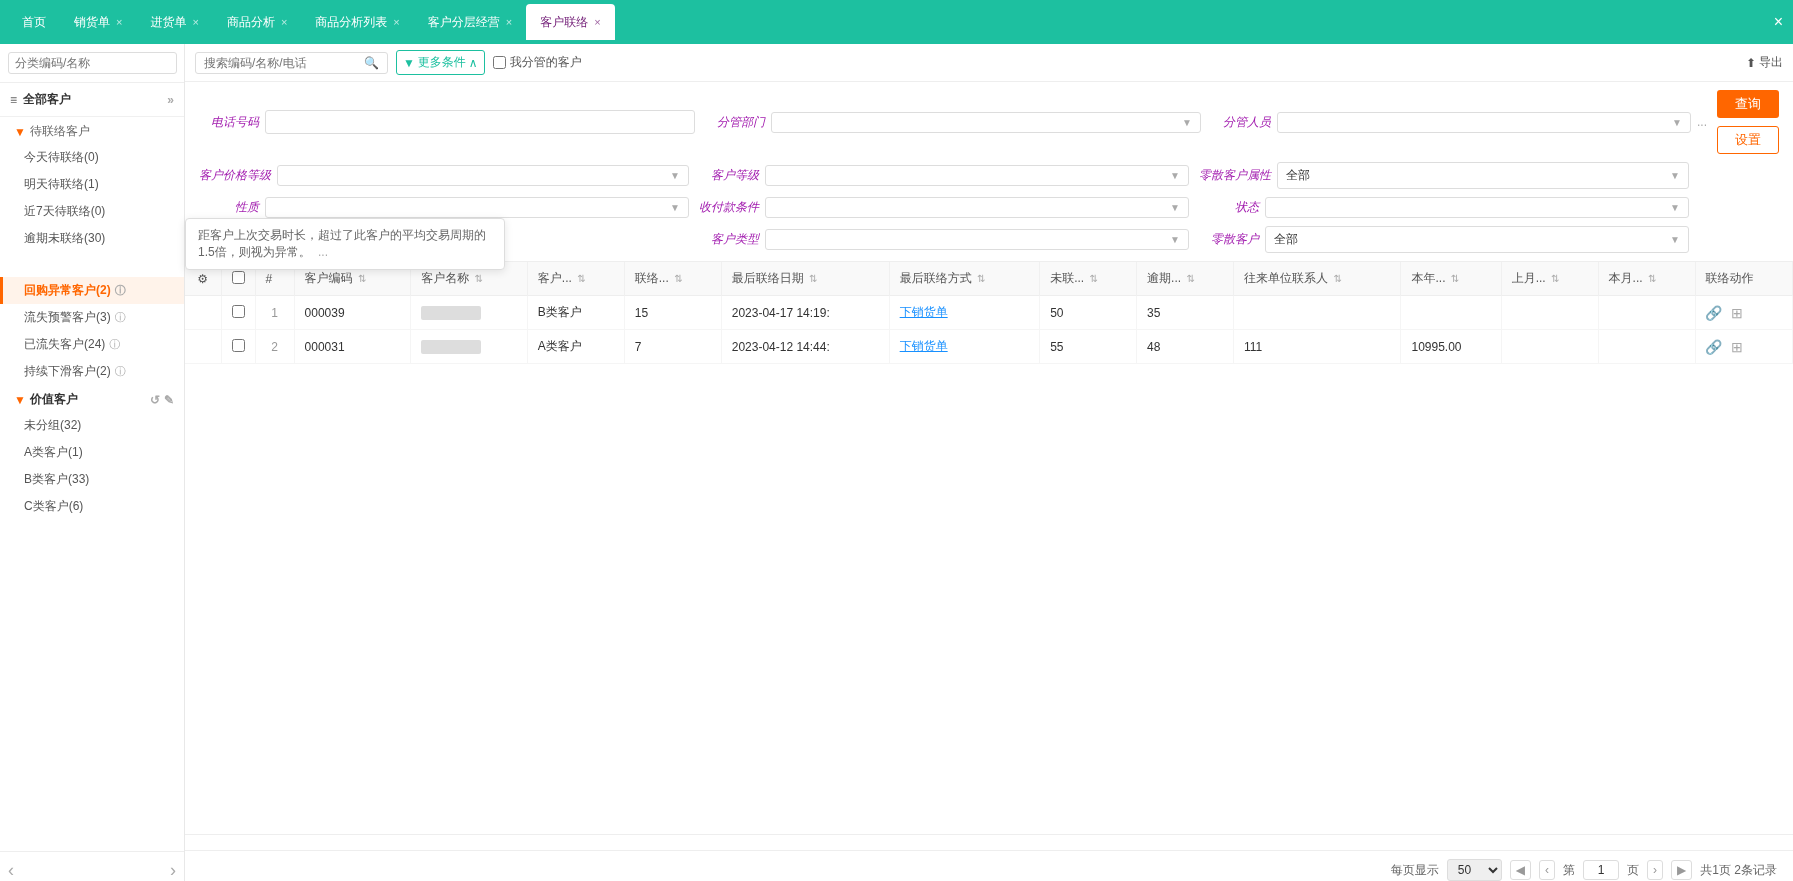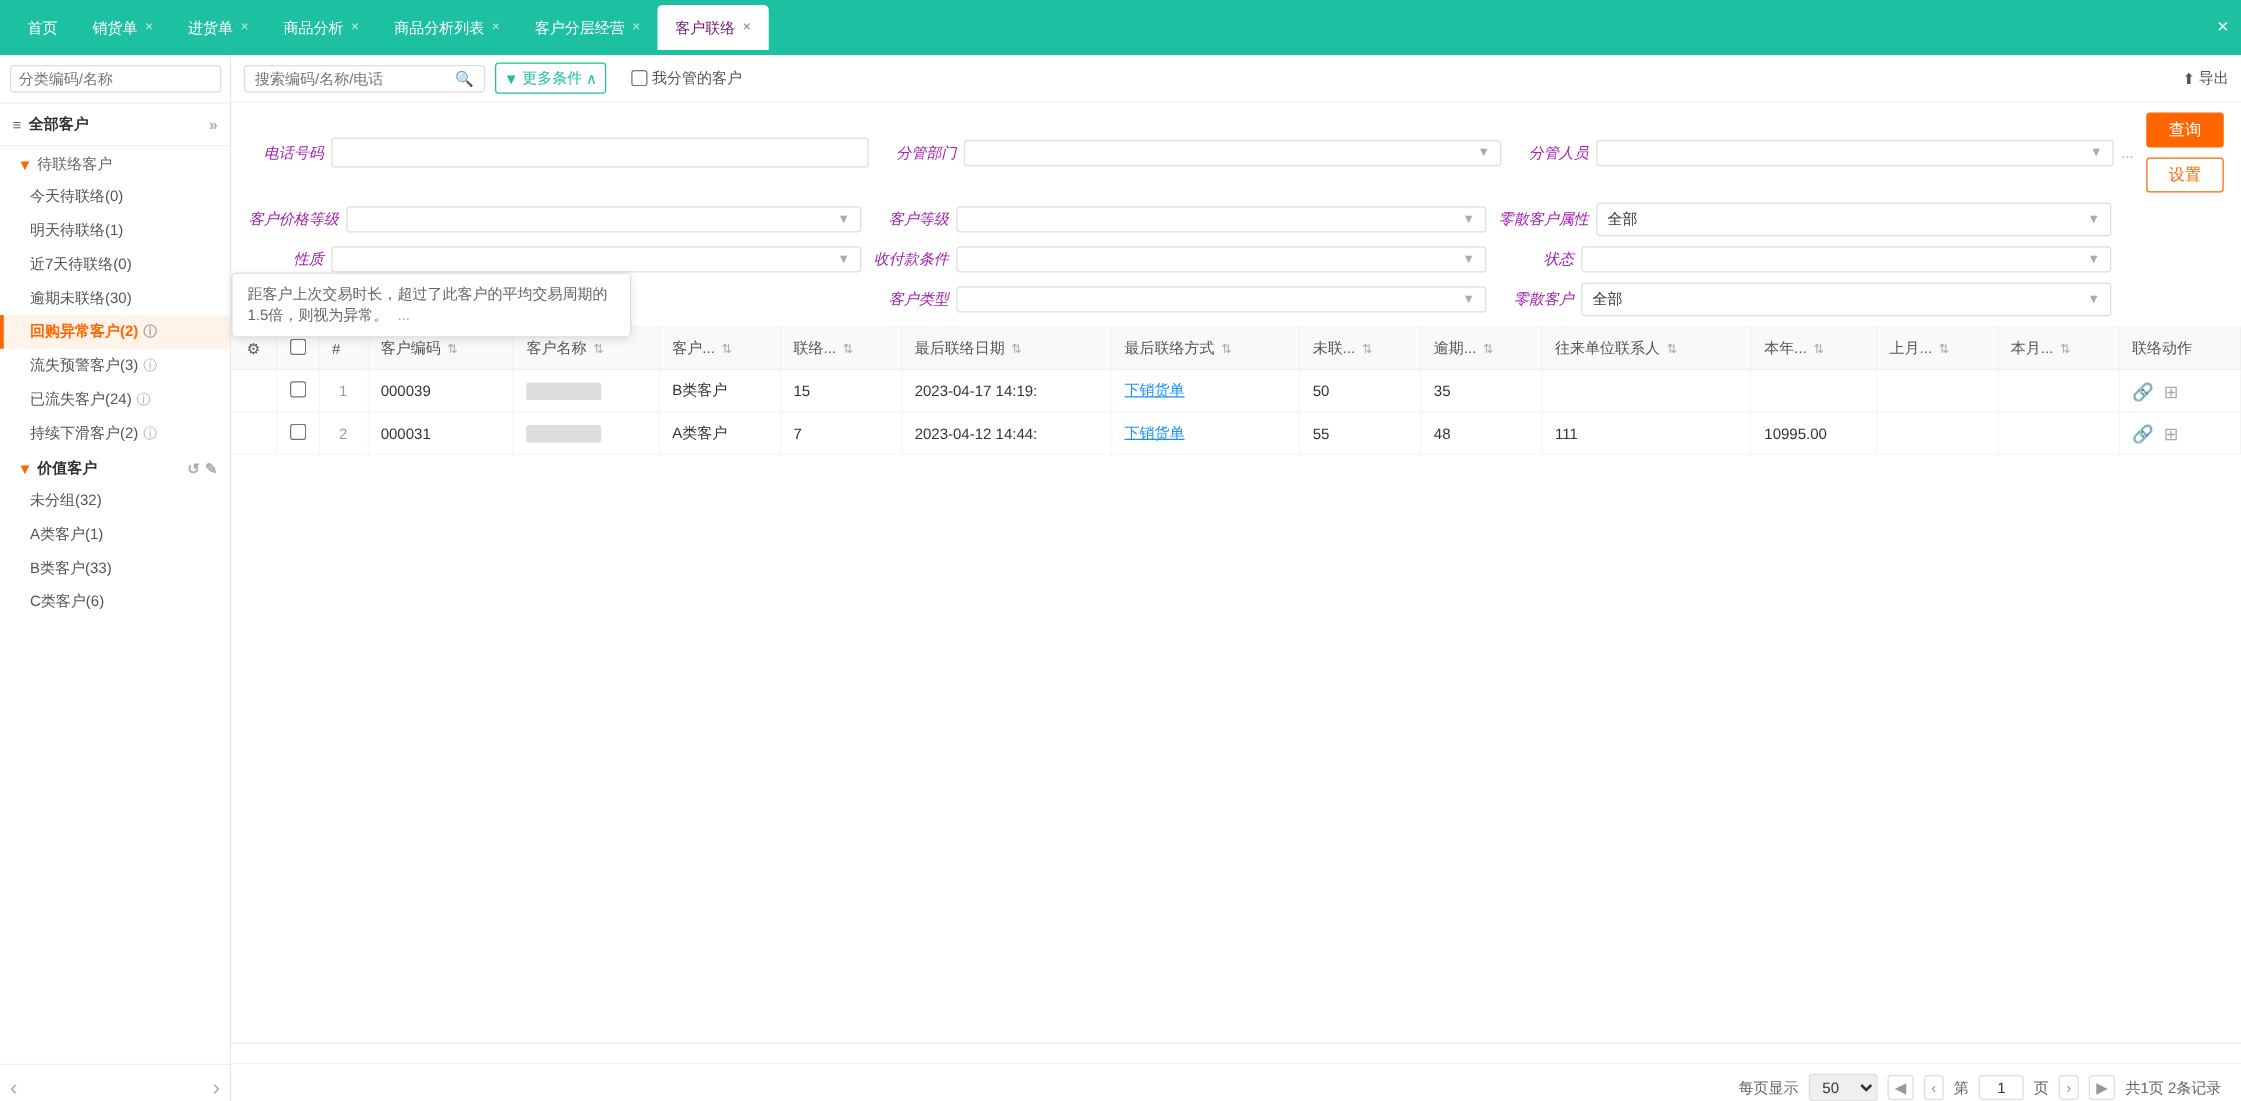--- a/index.html
+++ b/index.html
@@ -83,21 +83,21 @@
       font-size: 12px;
     }
     .sidebar-group-label .arrow { margin-right: 4px; color: #f60; }
     .sidebar-item {
       padding: 5px 10px 5px 24px;
       color: #555;
       cursor: pointer;
       display: flex;
       align-items: center;
     }
-    .sidebar-item.active { background: #fff3ea; color: #f60; font-weight: bold; border-left: 3px solid #f60; padding-left: 21px; }
+    .sidebar-item.active { background: #fff3ea; color: #f60; font-weight: bold; border-left: 3px solid #f60; padding-left: 21px; margin-top: 25px; }
     .sidebar-item .info-icon { margin-left: 4px; color: #aaa; font-size: 11px; }
 
     .sidebar-value-group {
       padding: 6px 10px 4px 14px;
       color: #333;
       display: flex;
       align-items: center;
       font-size: 12px;
       font-weight: bold;
     }
@@ -161,21 +161,20 @@
       padding: 3px 6px;
       border: 1px solid #1dc0a0;
       border-radius: 3px;
     }
     .my-customers {
       display: flex;
       align-items: center;
       gap: 4px;
       color: #555;
       cursor: pointer;
-      margin-left: 12px;
     }
     .export-btn {
       margin-left: auto;
       color: #555;
       cursor: pointer;
       display: flex;
       align-items: center;
       gap: 3px;
     }
 

